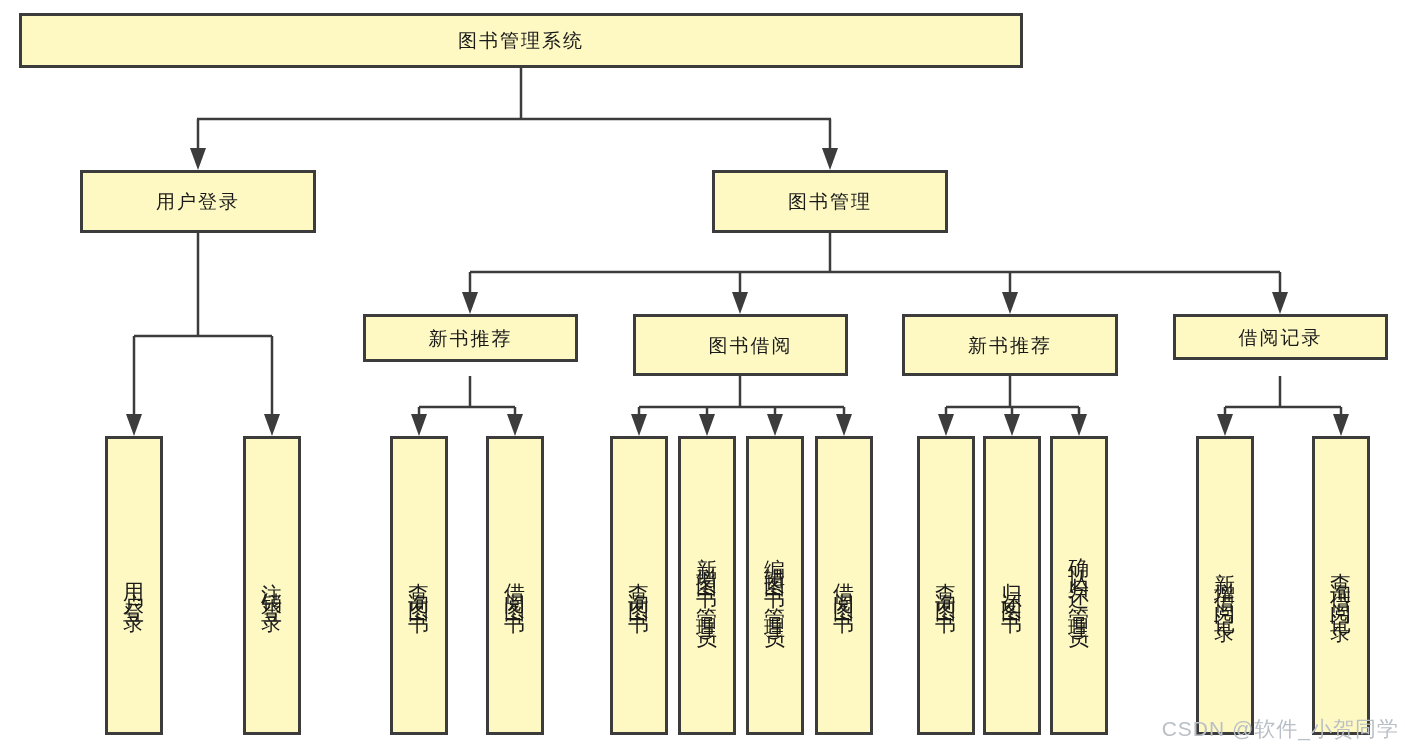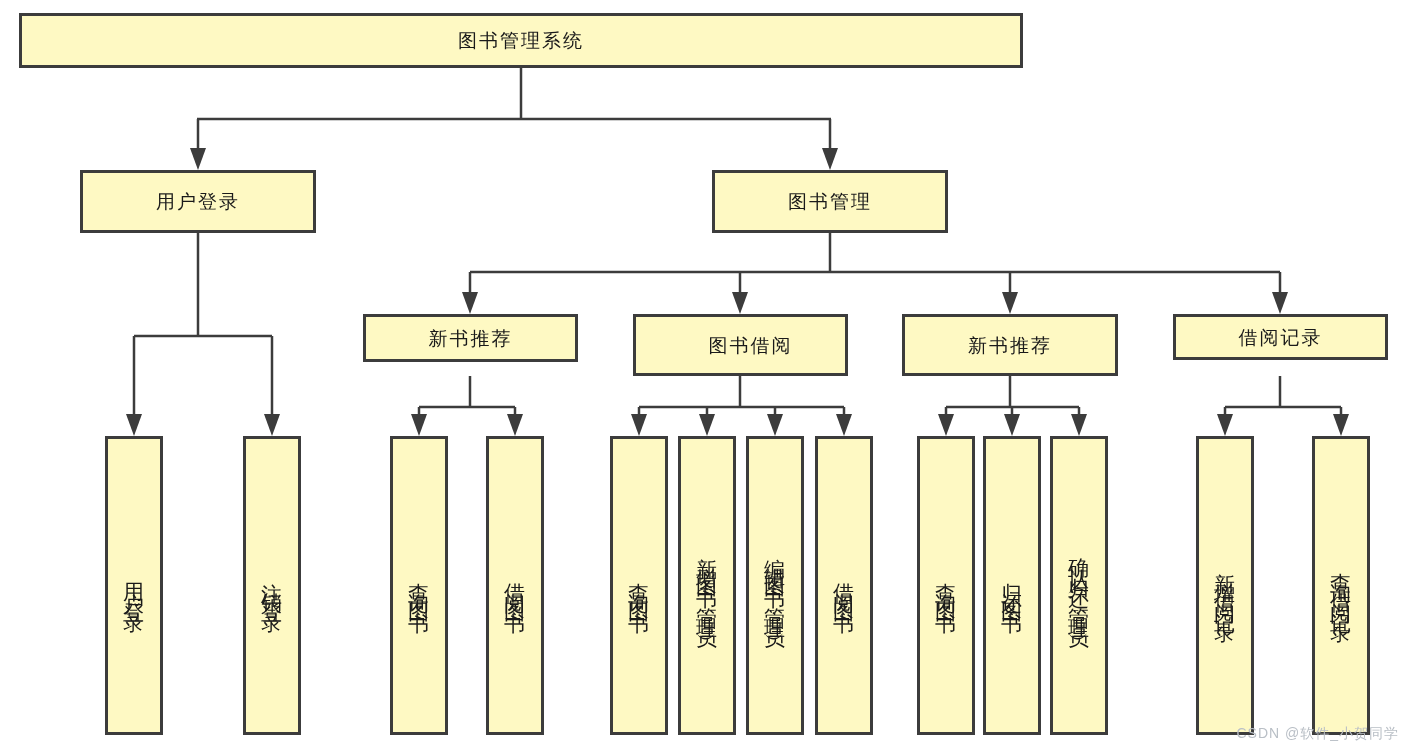--- a/index.html
+++ b/index.html
@@ -36,21 +36,21 @@
   .node.v {
     writing-mode: vertical-rl;
     font-size: 21px;
     letter-spacing: 10px;
     line-height: 1;
   }
   .watermark {
     position: absolute;
     right: 6px;
     bottom: 4px;
-    font-size: 14px;
+    font-size: 21px;
     letter-spacing: 1px;
     color: var(--watermark, #b9bfc6);
     white-space: nowrap;
   }
 </style>
 </head>
 <body>
 
 <div class="stage">
   <svg id="connector-layer" xmlns="http://www.w3.org/2000/svg" width="1405" height="747" viewBox="0 0 1405 747">

